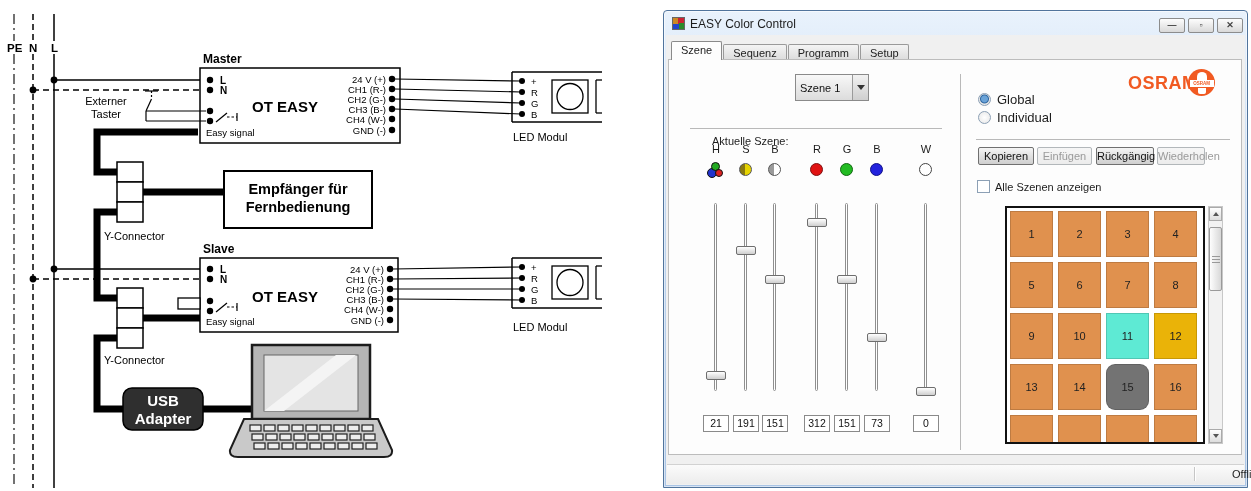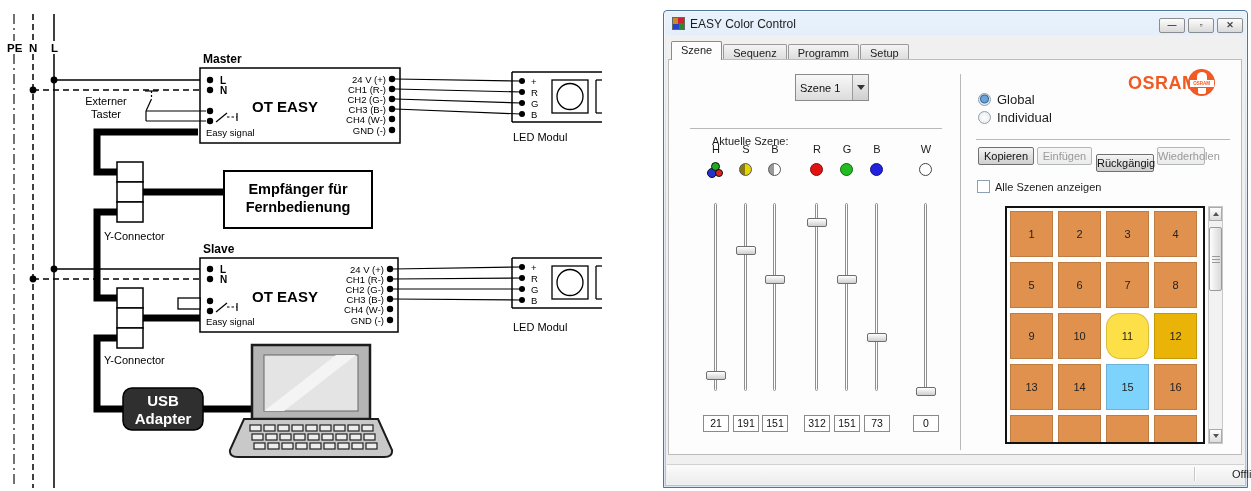--- a/index.html
+++ b/index.html
@@ -406,45 +406,45 @@
     <div class="brand-bulb-top"></div>
     <div class="brand-band" style="color: rgb(241, 90, 34);">OSRAM</div>
     <div class="brand-bulb-bottom"></div>
   </div>
 
   <div id="radios"></div>
   <div class="hrline" style="left:976px;top:139px;width:254px;"></div>
   <div id="action-buttons">
       <div class="btn" style="left: 978px; top: 147px; width: 56px;">Kopieren</div>
       <div class="btn disabled" style="left: 1037px; top: 147px; width: 55px;">Einfügen</div>
-      <div class="btn" style="left: 1096px; top: 154px; width: 58px;">Rückgängig</div>
+      <div class="btn" style="left: 1096px; top: 147px; width: 58px;">Rückgängig</div>
       <div class="btn disabled" style="left: 1157px; top: 147px; width: 48px;">Wiederholen</div>
     </div>
 
   <div class="checkbox-row" style="left:977px;top:180px;">
     <div class="checkbox"></div>
     <div class="checkbox-label">Alle Szenen anzeigen</div>
   </div>
 
   <div class="scene-grid" id="scene-grid">
       <div class="scene-tile" style="background: rgb(224, 145, 78);">1</div>
       <div class="scene-tile" style="background: rgb(224, 145, 78);">2</div>
       <div class="scene-tile" style="background: rgb(224, 145, 78);">3</div>
       <div class="scene-tile" style="background: rgb(224, 145, 78);">4</div>
       <div class="scene-tile" style="background: rgb(224, 145, 78);">5</div>
       <div class="scene-tile" style="background: rgb(224, 145, 78);">6</div>
       <div class="scene-tile" style="background: rgb(224, 145, 78);">7</div>
       <div class="scene-tile" style="background: rgb(224, 145, 78);">8</div>
       <div class="scene-tile" style="background: rgb(224, 145, 78);">9</div>
       <div class="scene-tile" style="background: rgb(224, 145, 78);">10</div>
-      <div class="scene-tile" style="background: #fde047; border-radius: 14px;">11</div>
+      <div class="scene-tile" style="background: #5eead4;">11</div>
       <div class="scene-tile" style="background: #eab308;">12</div>
       <div class="scene-tile" style="background: rgb(224, 145, 78);">13</div>
       <div class="scene-tile" style="background: rgb(224, 145, 78);">14</div>
-      <div class="scene-tile" style="background: #7dd3fc;">15</div>
+      <div class="scene-tile" style="background: #737373; border-radius: 9px;">15</div>
       <div class="scene-tile" style="background: rgb(224, 145, 78);">16</div>
       <div class="scene-tile" style="background: rgb(224, 145, 78);"></div>
       <div class="scene-tile" style="background: rgb(224, 145, 78);"></div>
       <div class="scene-tile" style="background: rgb(224, 145, 78);"></div>
       <div class="scene-tile" style="background: rgb(224, 145, 78);"></div>
     </div>
   <div class="scrollbar">
     <div class="sb-btn sb-up">
         <div class="tri-up"></div>
       </div>

